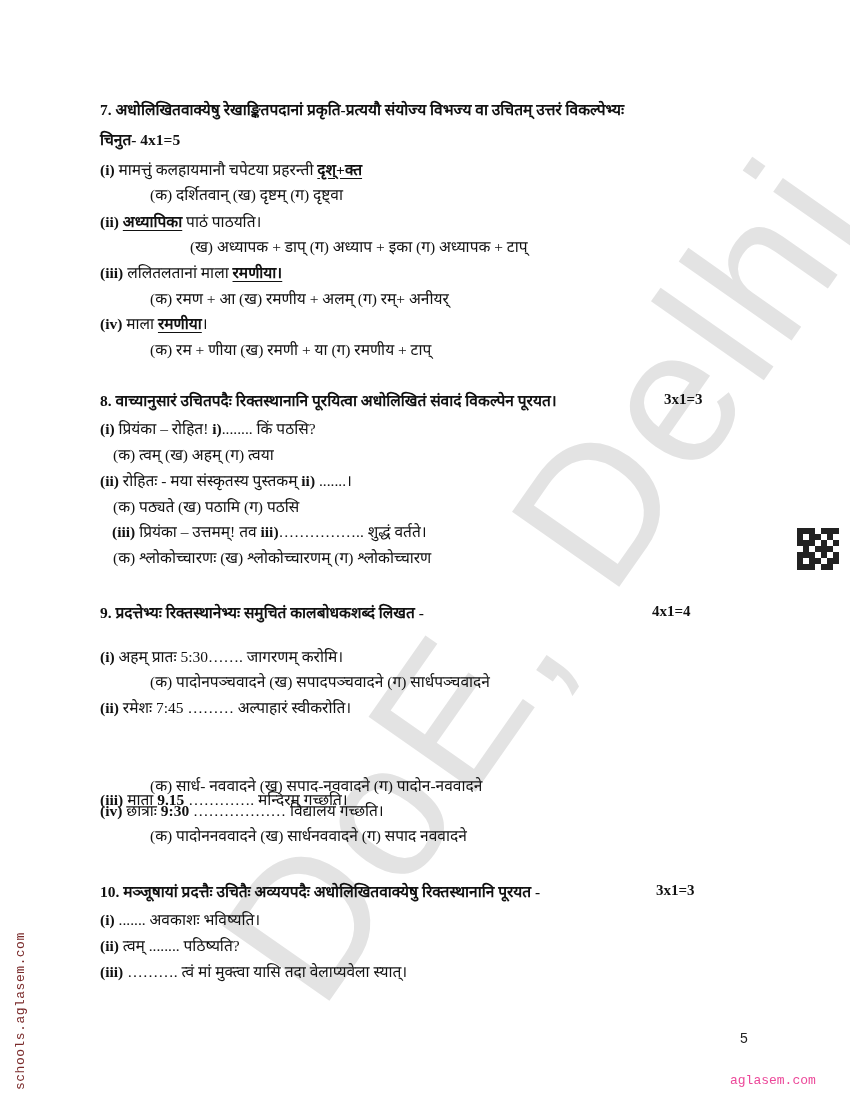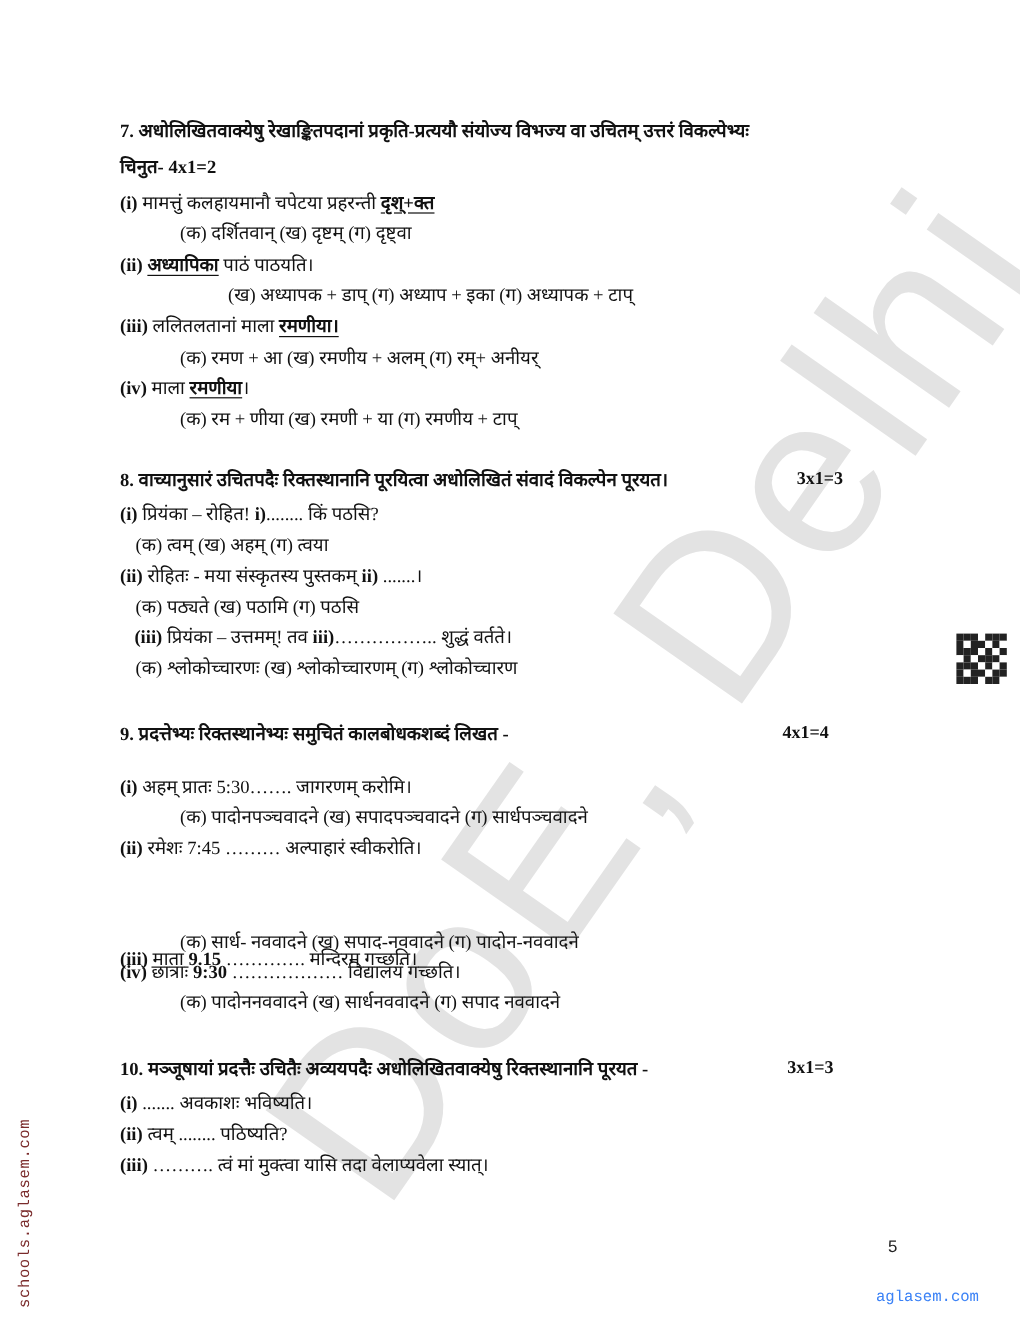--- a/index.html
+++ b/index.html
@@ -67,32 +67,32 @@
       left: 740px; top: 1030px;
       font-family: "Liberation Sans", "DejaVu Sans", sans-serif;
       font-size: 14px;
       color: #222;
     }
     .footer-url {
       position: absolute;
       left: 730px; top: 1073px;
       font-family: "Liberation Mono", "DejaVu Sans Mono", monospace;
       font-size: 13px;
-      color: #3b82f6;
+      color: #ec4899;
     }
   </style>
 </head>
 <body>
 
 <div class="watermark">DoE, Delhi</div>
 
 <div class="page">
 
   <div class="line q-head" style="left:100px; top:100px;">7. अधोलिखितवाक्येषु रेखाङ्कितपदानां प्रकृति-प्रत्ययौ संयोज्य विभज्य वा उचितम् उत्तरं विकल्पेभ्यः</div>
-  <div class="line q-head" style="left:100px; top:130px;">चिनुत- 4x1=2</div>
+  <div class="line q-head" style="left:100px; top:130px;">चिनुत- 4x1=5</div>
 
   <div class="line" style="left:100px; top:160px;">
     <span class="num">(i)</span><span> मामत्तुं कलहायमानौ चपेटया प्रहरन्ती </span><span class="ul">दृश्+क्त</span><span></span>
   </div>
   <div class="line opt-indent-deep" style="top:185px;">(क)  दर्शितवान्       (ख) दृष्टम्            (ग) दृष्ट्वा</div>
 
   <div class="line" style="left:100px; top:212px;">
     <span class="num">(ii)</span><span> </span><span class="ul">अध्यापिका</span><span> पाठं पाठयति।</span>
   </div>
   <div class="line opt-indent-deep" style="top:237px;margin-left:40px;">(ख) अध्यापक + डाप् (ग) अध्याप + इका  (ग) अध्यापक + टाप्</div>

